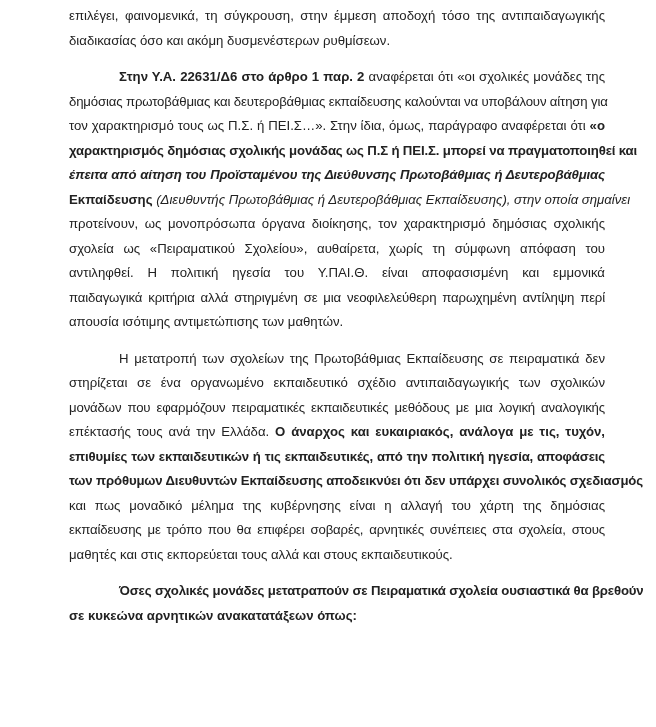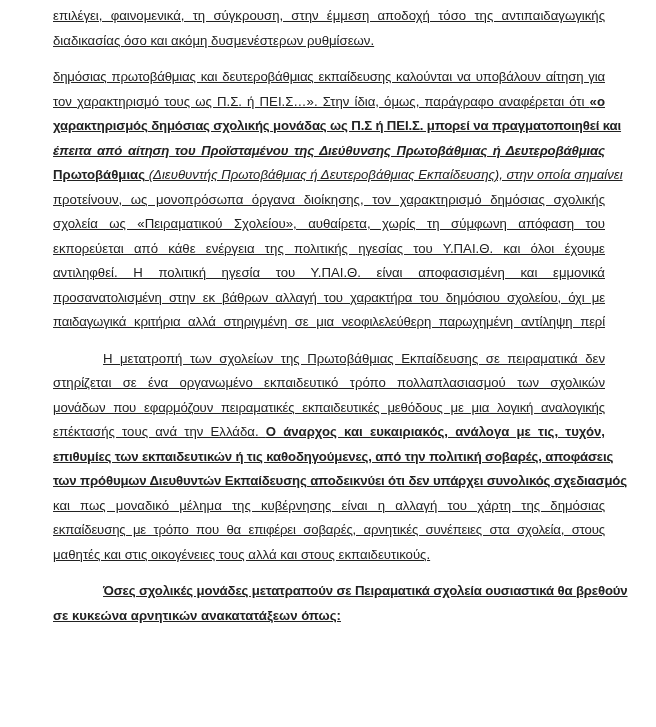--- a/index.html
+++ b/index.html
@@ -17,23 +17,22 @@
       position: absolute;
       left: 53px;
       top: 4px;
       width: 552px;
       color: #222222;
       font-family: "Liberation Sans", "DejaVu Sans", sans-serif;
       font-size: 13.2px;
       line-height: 24.5px;
     }
     .para {
-      margin: 0 0 12px 0;
+      margin: 0 0 12px 16px;
       text-align: justify;
-      text-decoration: underline;
     }
     .b { font-weight: bold; }
     .bi { font-weight: bold; font-style: italic; }
     .i { font-style: italic; }
     .line {
       display: block;
       text-align: justify;
       text-align-last: justify;
       white-space: nowrap;
     }
@@ -49,43 +48,43 @@
 <body>
 
 <div class="page">
 
   <div class="para">
     <span class="line">επιλέγει, φαινομενικά, τη σύγκρουση, στην έμμεση αποδοχή τόσο της αντιπαιδαγωγικής</span>
     <span class="line last">διαδικασίας όσο και ακόμη δυσμενέστερων ρυθμίσεων.</span>
   </div>
 
   <div class="para">
+    <span class="line indent-first"><span class="b">Στην Υ.Α. 22631/Δ6 στο άρθρο 1 παρ. 2</span><span> αναφέρεται ότι  «οι σχολικές μονάδες της</span></span>
     <span class="line narrow">δημόσιας πρωτοβάθμιας και δευτεροβάθμιας εκπαίδευσης καλούνται να υποβάλουν αίτηση για</span>
     <span class="line"><span>τον χαρακτηρισμό τους ως Π.Σ. ή ΠΕΙ.Σ…». Στην ίδια, όμως, παράγραφο αναφέρεται ότι </span><span class="b">«ο</span></span>
     <span class="line b narrow">χαρακτηρισμός δημόσιας σχολικής μονάδας ως Π.Σ ή ΠΕΙ.Σ. μπορεί να πραγματοποιηθεί και</span>
     <span class="line bi narrow">έπειτα από αίτηση του Προϊσταμένου της Διεύθυνσης Πρωτοβάθμιας ή Δευτεροβάθμιας</span>
-    <span class="line"><span class="b">Πρωτοβάθμιας</span><span class="i"> (Διευθυντής Πρωτοβάθμιας ή Δευτεροβάθμιας Εκπαίδευσης), στην οποία σημαίνει</span></span>
+    <span class="line"><span class="b">Εκπαίδευσης</span><span class="i"> (Διευθυντής Πρωτοβάθμιας ή Δευτεροβάθμιας Εκπαίδευσης), στην οποία σημαίνει</span></span>
     <span class="line">προτείνουν, ως μονοπρόσωπα όργανα διοίκησης, τον χαρακτηρισμό δημόσιας σχολικής</span>
     <span class="line">σχολεία ως «Πειραματικού Σχολείου», αυθαίρετα, χωρίς τη σύμφωνη απόφαση του</span>
-    <span class="line">εκπορεύεται από κάθε ενέργεια της πολιτικής ηγεσίας του Υ.ΠΑΙ.Θ. και όλοι έχουμε</span>
     <span class="line">αντιληφθεί. Η πολιτική ηγεσία του Υ.ΠΑΙ.Θ. είναι αποφασισμένη και εμμονικά</span>
-    <span class="line narrow">προσανατολισμένη στην εκ βάθρων αλλαγή του χαρακτήρα του δημόσιου σχολείου, όχι με</span>
     <span class="line narrow">παιδαγωγικά κριτήρια αλλά στηριγμένη σε μια νεοφιλελεύθερη παρωχημένη αντίληψη περί</span>
+    <span class="line last">απουσία ισότιμης αντιμετώπισης των μαθητών.</span>
   </div>
 
   <div class="para">
     <span class="line indent-first">Η μετατροπή των σχολείων της Πρωτοβάθμιας Εκπαίδευσης σε πειραματικά δεν</span>
-    <span class="line">στηρίζεται σε ένα οργανωμένο εκπαιδευτικό τρόπο πολλαπλασιασμού των σχολικών</span>
+    <span class="line">στηρίζεται σε ένα οργανωμένο εκπαιδευτικό σχέδιο αντιπαιδαγωγικής των σχολικών</span>
     <span class="line narrow">μονάδων που εφαρμόζουν πειραματικές εκπαιδευτικές μεθόδους με μια λογική αναλογικής</span>
     <span class="line"><span>επέκτασής τους ανά την Ελλάδα. </span><span class="b">Ο άναρχος και ευκαιριακός, ανάλογα με τις, τυχόν,</span></span>
-    <span class="line b narrow">επιθυμίες των εκπαιδευτικών ή τις καθοδηγούμενες, από την πολιτική σοβαρές,  αποφάσεις</span>
+    <span class="line b narrow">επιθυμίες των εκπαιδευτικών ή τις εκπαιδευτικές, από την πολιτική ηγεσία,  αποφάσεις</span>
     <span class="line b narrow">των πρόθυμων Διευθυντών Εκπαίδευσης αποδεικνύει ότι δεν υπάρχει συνολικός σχεδιασμός</span>
     <span class="line">και πως μοναδικό μέλημα της κυβέρνησης είναι η αλλαγή του χάρτη της δημόσιας</span>
     <span class="line narrow">εκπαίδευσης με τρόπο που θα επιφέρει σοβαρές, αρνητικές συνέπειες στα σχολεία, στους</span>
-    <span class="line last">μαθητές και στις οικογένειες τους αλλά και στους εκπαιδευτικούς.</span>
+    <span class="line last">μαθητές και στις εκπορεύεται τους αλλά και στους εκπαιδευτικούς.</span>
   </div>
 
   <div class="para">
     <span class="line b indent-first narrow">Όσες σχολικές μονάδες μετατραπούν σε Πειραματικά σχολεία ουσιαστικά θα βρεθούν</span>
     <span class="line b last">σε κυκεώνα  αρνητικών ανακατατάξεων όπως:</span>
   </div>
 
 </div>
 
 </body></html>

